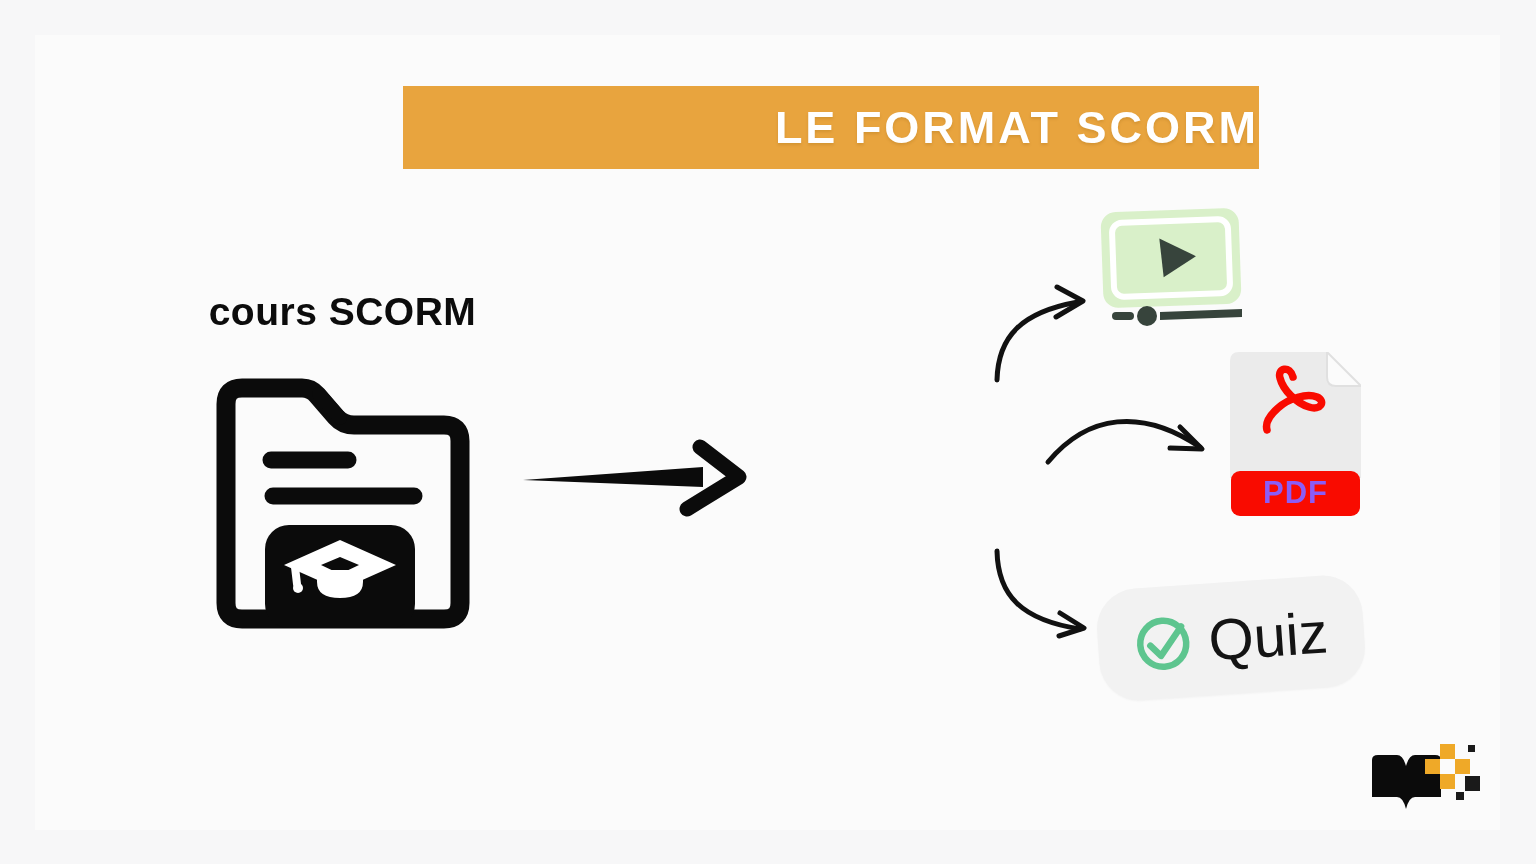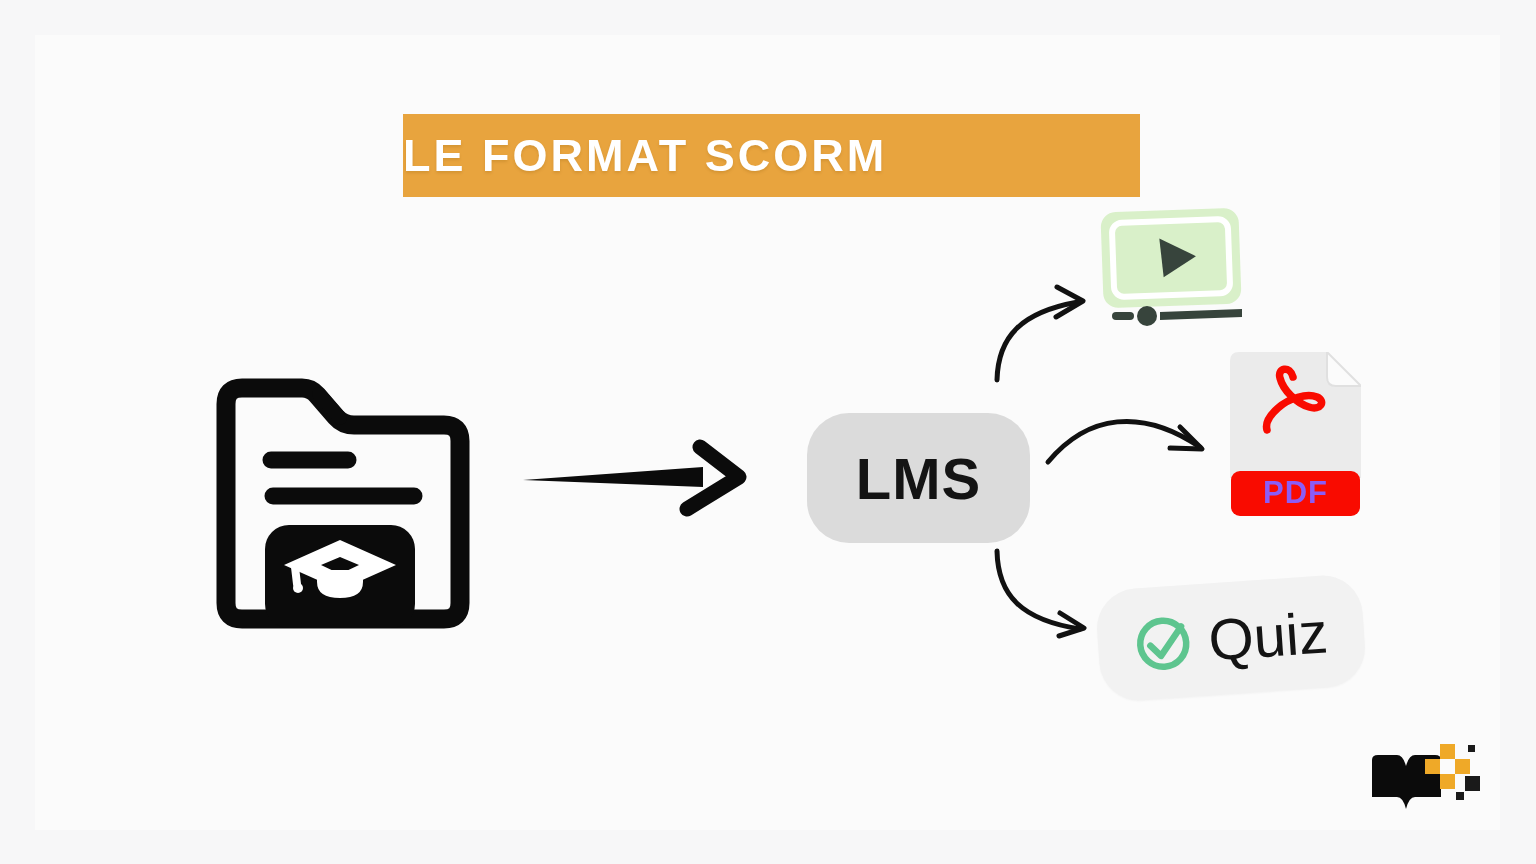--- a/index.html
+++ b/index.html
@@ -7,23 +7,23 @@
     position:relative;width:1536px;height:864px;overflow:hidden;
     background:#F7F7F8;
     font-family:"Liberation Sans","DejaVu Sans",sans-serif;
   }
   .card{
     position:absolute;left:35px;top:35px;width:1465px;height:795px;
     background:#FBFBFB;
   }
   .abs{position:absolute;}
   .banner{
-    left:403px;top:86px;width:737px;height:83px;
+    left:403px;top:86px;width:856px;height:83px;
     background:#E8A43E;
-    display:flex;align-items:center;justify-content:flex-start;margin-top:28px;
+    display:flex;align-items:center;justify-content:flex-end;
   }
   .banner span{
     color:#FFFFFF;font-size:45px;font-weight:700;letter-spacing:3px;
     text-shadow:0 2px 3px rgba(120,80,0,.18);
   }
   .source-label{
     left:175px;top:290px;width:335px;text-align:center;
     font-size:39px;font-weight:700;color:#0C0C0C;letter-spacing:.5px;
   }
   .lms-box{
@@ -49,20 +49,21 @@
 <body>
 
 <div class="stage">
 
   <div class="card abs"></div>
 
   <div class="banner abs">
     <span>LE FORMAT SCORM</span>
   </div>
 
+  <div class="source-label abs">cours SCORM</div>
 
   <svg class="abs" style="left:198px;top:358px;" width="290" height="295" viewBox="0 0 290 295">
     <g fill="none" stroke="#0B0B0B" stroke-width="19" stroke-linecap="round" stroke-linejoin="round">
       <path d="M 104 30 Q 113 30 119 37 L 138 59 Q 145 67 156 67 L 246 67 Q 262 67 262 83 L 262 245 Q 262 261 246 261 L 44 261 Q 28 261 28 245 L 28 46 Q 28 30 44 30 Z"></path>
       <path d="M 121 36 L 142 60" stroke-width="14"></path>
       <path d="M 73 102 L 150 102" stroke-width="17"></path>
       <path d="M 75 138 L 216 138" stroke-width="17"></path>
     </g>
     <rect x="67" y="167" width="150" height="103" rx="24" fill="#0B0B0B"></rect>
     <g>
@@ -71,23 +72,20 @@
       <path d="M 97 209 L 99 226" stroke="#FFFFFF" stroke-width="8" stroke-linecap="round" fill="none"></path>
       <circle cx="100" cy="230" r="5" fill="#FFFFFF"></circle>
     </g>
   </svg>
 
   <svg class="abs" style="left:515px;top:435px;" width="250" height="90" viewBox="0 0 250 90">
     <polygon points="8,45 188,32 188,52" fill="#0B0B0B"></polygon>
     <path d="M 185 12 L 224 42 L 172 74" fill="none" stroke="#0B0B0B" stroke-width="15" stroke-linecap="round" stroke-linejoin="round"></path>
   </svg>
 
-  <div class="lms-box abs">
-    <span>LMS</span>
-  </div>
 
   <svg class="abs overlay" viewBox="0 0 1536 864">
     <g fill="none" stroke="#111111" stroke-width="5" stroke-linecap="round" stroke-linejoin="round">
       <g>
         <path d="M 997 380 C 998 336 1022 312 1078 302"></path>
         <path d="M 1057 287 L 1083 301 L 1056 317"></path>
       </g>
       <g>
         <path d="M 1048 462 C 1088 414 1142 408 1200 447"></path>
         <path d="M 1180 427 L 1202 449 L 1170 448"></path>

